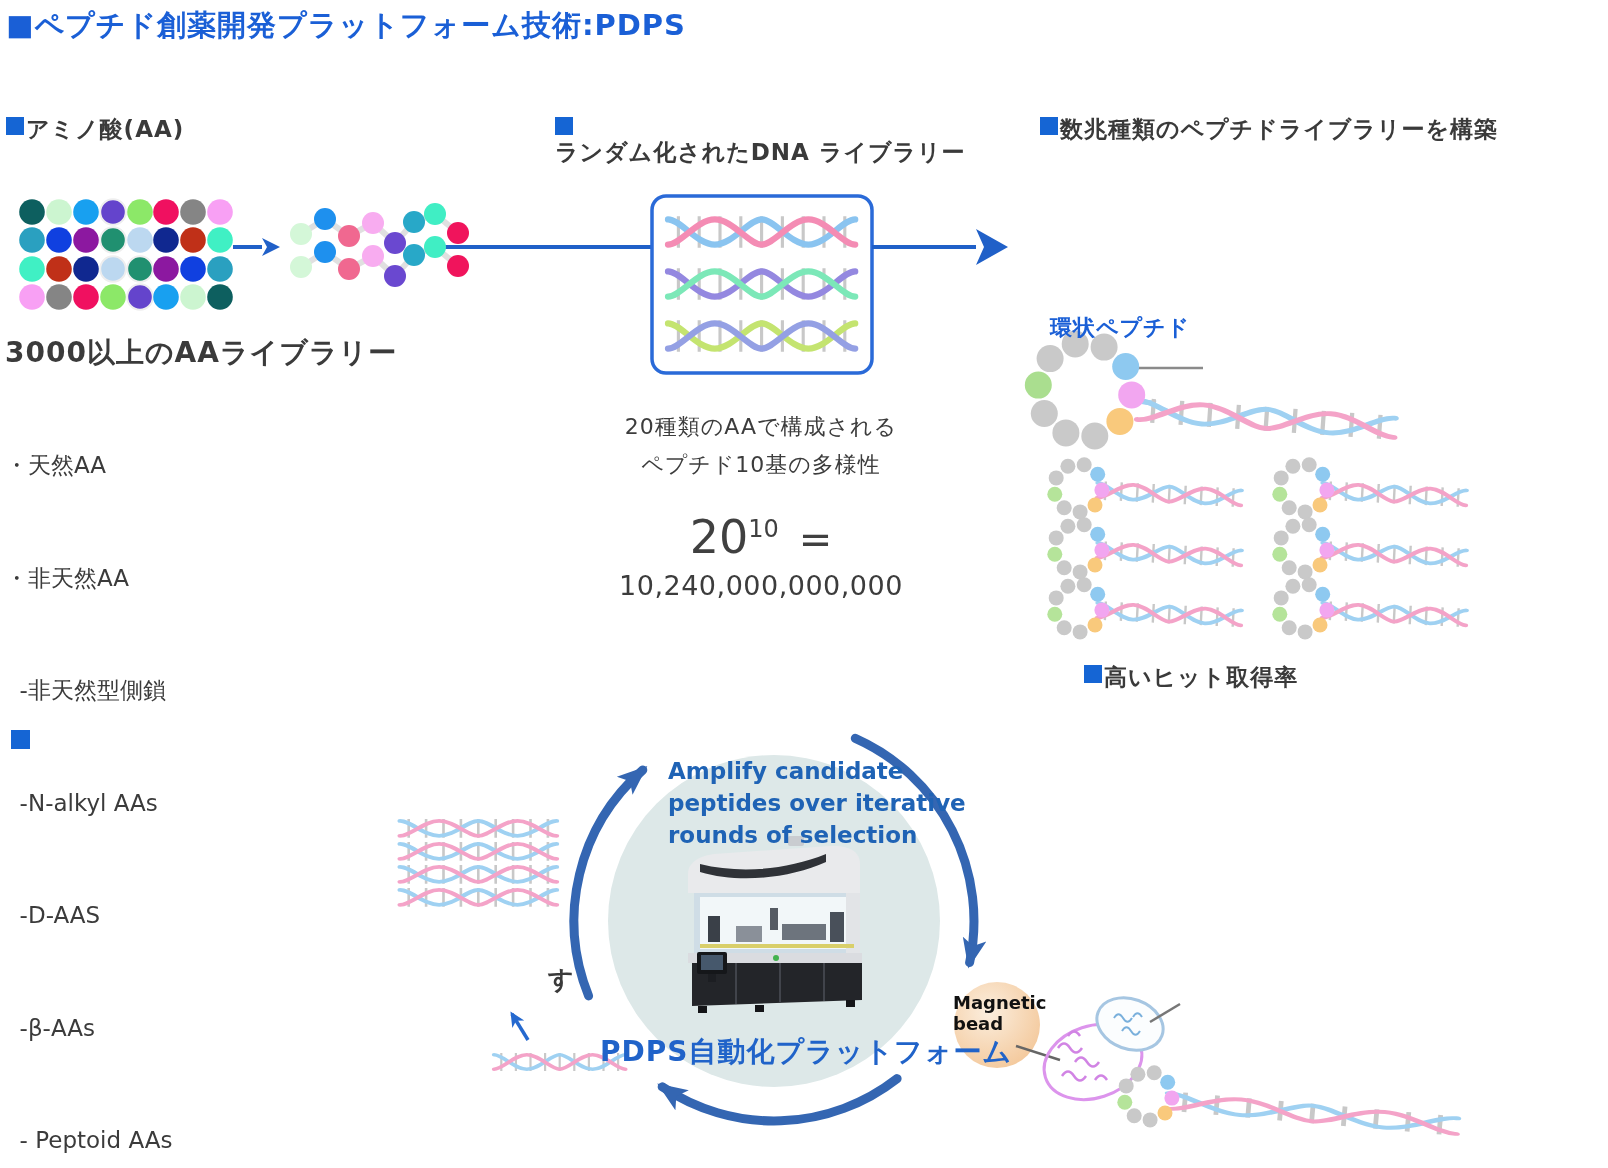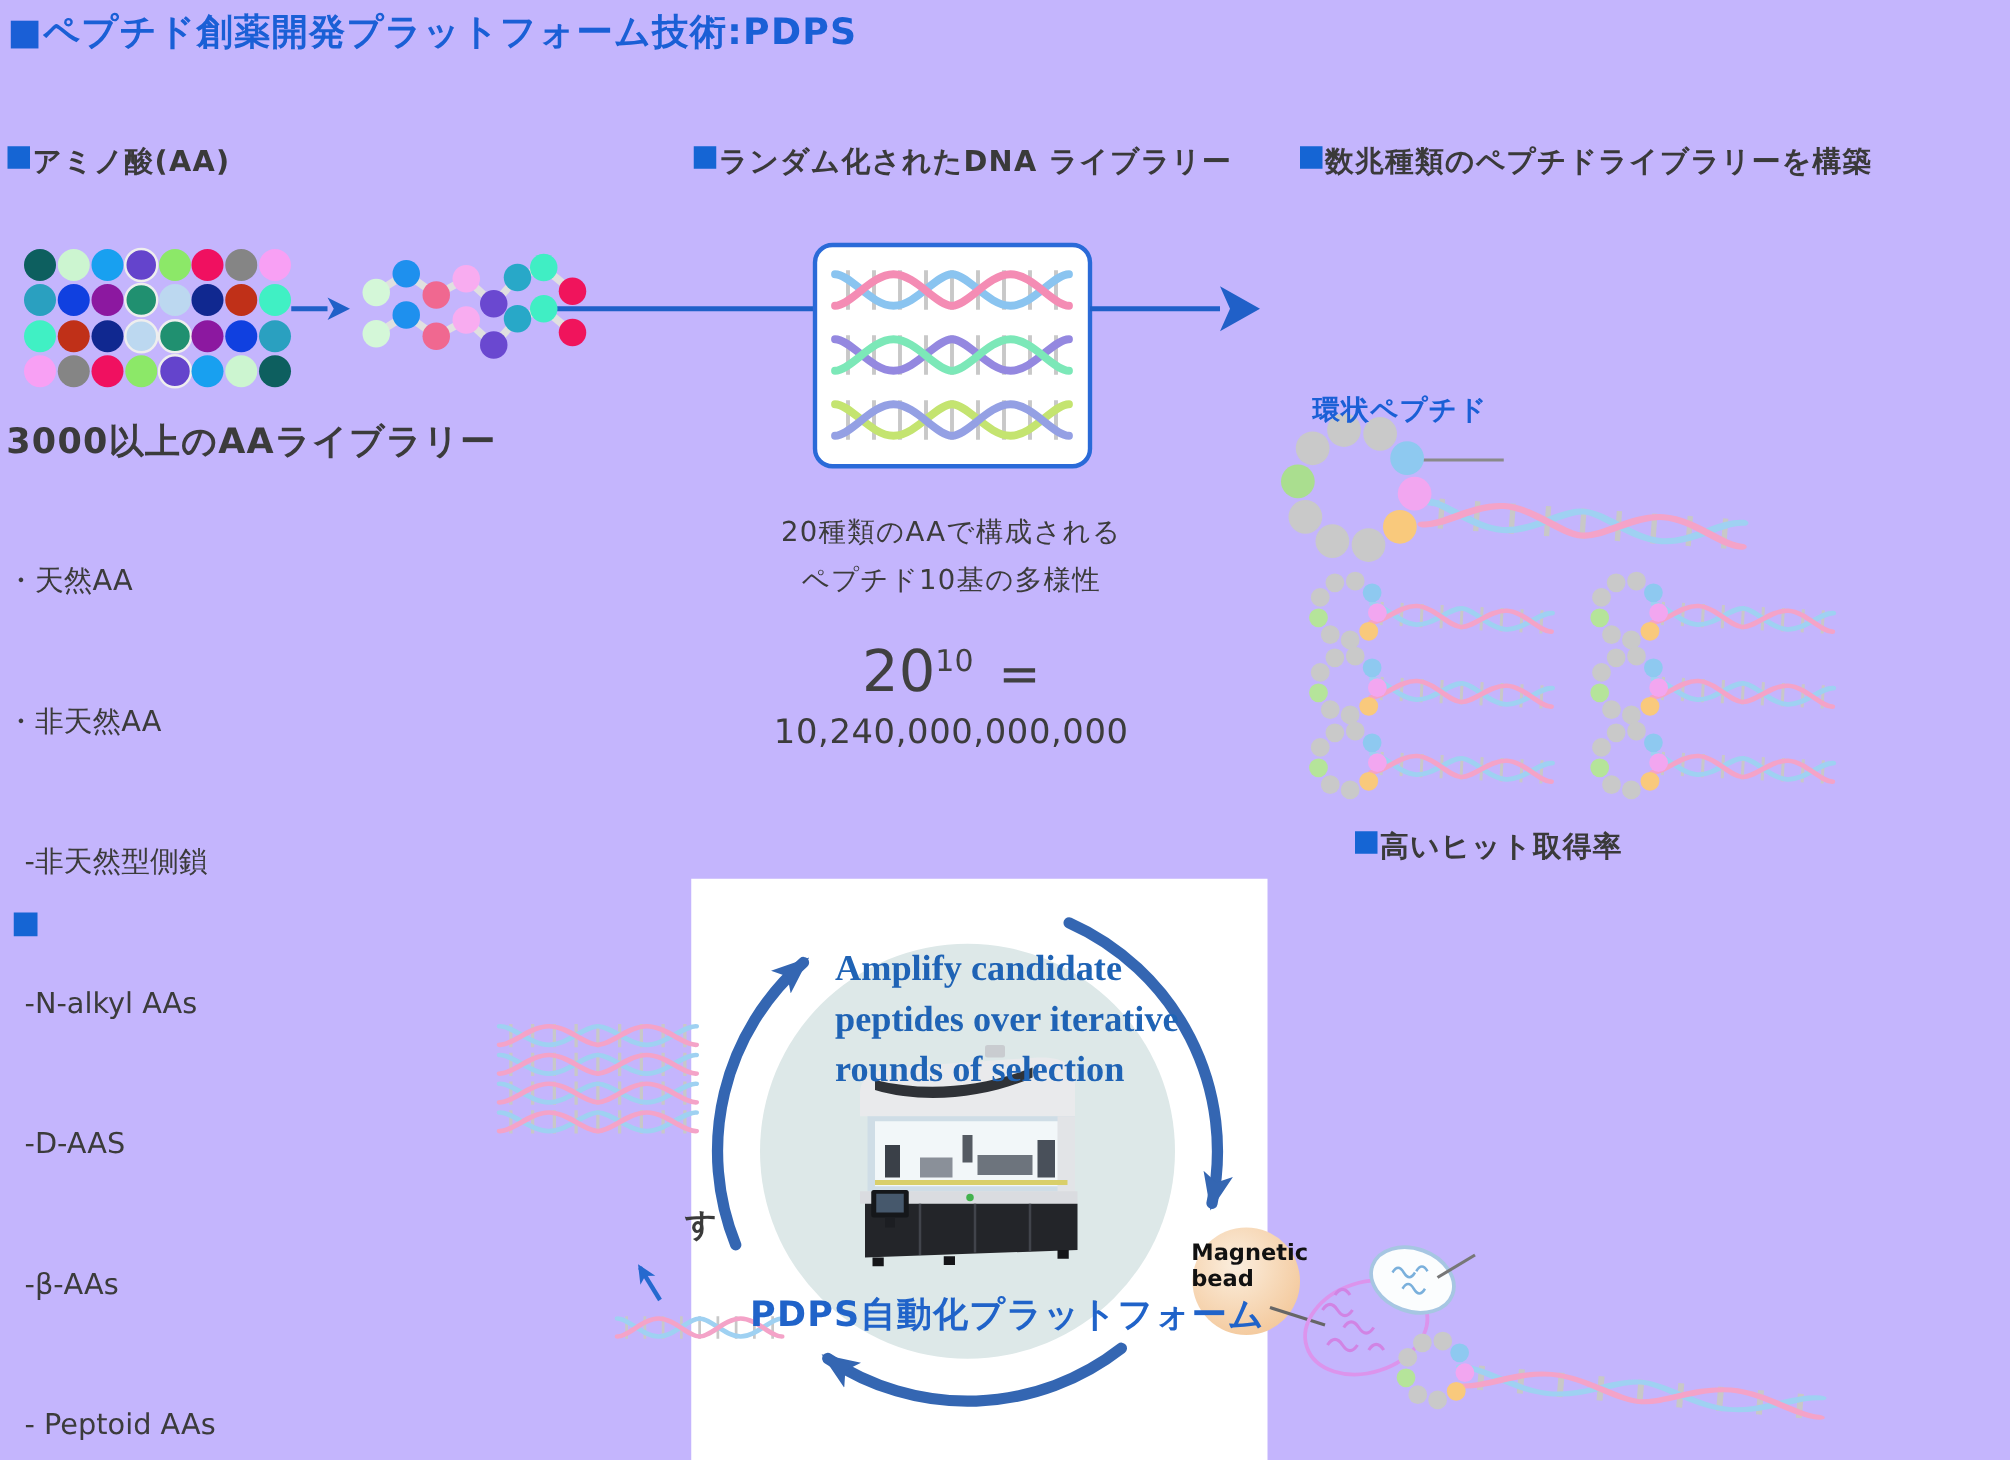--- a/index.html
+++ b/index.html
@@ -1,39 +1,39 @@
 <!DOCTYPE html>
 <html><head>
 <meta charset="utf-8">
 <style>
   html,body{margin:0;padding:0;background:#000;}
-  #canvas{position:relative;width:1608px;height:1168px;background:#c4b5fd;overflow:hidden;
+  #canvas{position:relative;width:1608px;height:1168px;background:#ffffff;overflow:hidden;
           font-family:"DejaVu Sans","Liberation Sans",sans-serif;}
   #art{position:absolute;left:0;top:0;z-index:1;}
   .txt{position:absolute;z-index:2;}
   .page-title{left:6px;top:6px;font-size:29px;font-weight:bold;color:#1a5fd6;letter-spacing:1px;white-space:nowrap;}
   .sec{display:flex;align-items:flex-start;gap:2px;}
   .sq{width:18px;height:18px;background:#1565d4;flex:0 0 auto;margin-top:3px;}
   .sec-label{font-size:23px;font-weight:bold;color:#3a3a3a;white-space:nowrap;letter-spacing:1px;}
   .sec-amino{left:6px;top:114px;}
-  .sec-dna{left:555px;top:114px;}
+  .sec-dna{left:555px;top:114px;flex-direction:column;}
   .sec-pep{left:1040px;top:114px;}
   .sec-hit{left:1040px;top:662px;padding-left:44px;}
   .lone-sq{left:11px;top:730px;width:19px;height:19px;background:#1565d4;}
   .aa-head{left:5px;top:334px;font-size:28px;font-weight:bold;color:#3b3b3b;letter-spacing:1px;}
   .aa-list{left:5px;top:372px;font-size:23px;font-weight:500;color:#3b3b3b;line-height:37.5px;white-space:pre;}
   .aa-list div{white-space:pre;}
   .diversity{left:610px;top:408px;width:302px;text-align:center;color:#3c3c3c;}
   .div-cap{font-size:22px;font-weight:500;line-height:38px;letter-spacing:1px;}
   .div-formula{margin-top:26px;font-size:46px;font-weight:500;color:#404040;}
   .div-formula sup{font-size:24px;}
   .div-eq{margin-left:20px;font-size:40px;}
   .div-result{margin-top:6px;font-size:27px;font-weight:500;color:#3c3c3c;letter-spacing:0.5px;}
   .cyclic-label{left:1050px;top:313px;font-size:22px;font-weight:bold;color:#1a5fd6;letter-spacing:1px;}
-  .amplify{left:668px;top:755px;font-size:29px;font-weight:bold;color:#1f63b5;line-height:1.4;font-family:Liberation Serif, serif;}
+  .amplify{left:668px;top:755px;font-size:23px;font-weight:bold;color:#1f63b5;line-height:1.4;}
   .amplify div{white-space:nowrap;}
   .pdps-label{left:600px;top:1033px;width:380px;text-align:center;font-size:28px;font-weight:bold;color:#2063c9;white-space:nowrap;letter-spacing:1px;}
   .partial{left:548px;top:963px;font-size:25px;font-weight:bold;color:#3a3a3a;}
   .magbead{left:953px;top:992px;width:122px;font-size:18px;font-weight:bold;color:#111;line-height:1.18;}
 </style>
 </head>
 <body>
 
 <div id="canvas">
 

